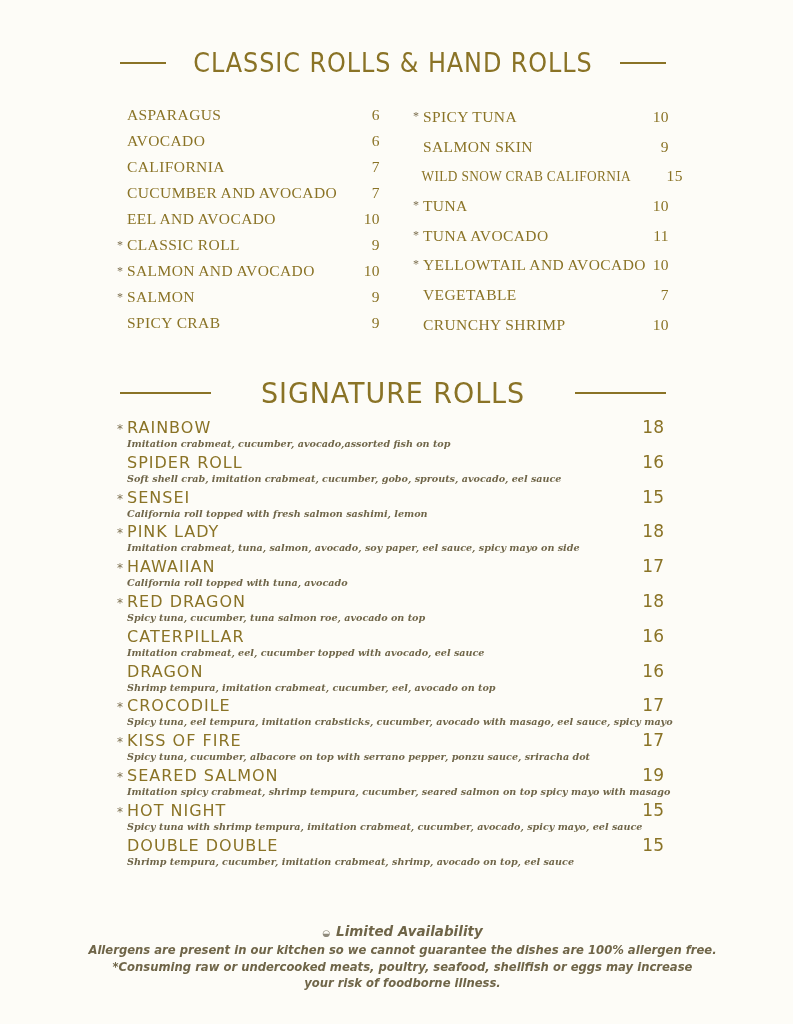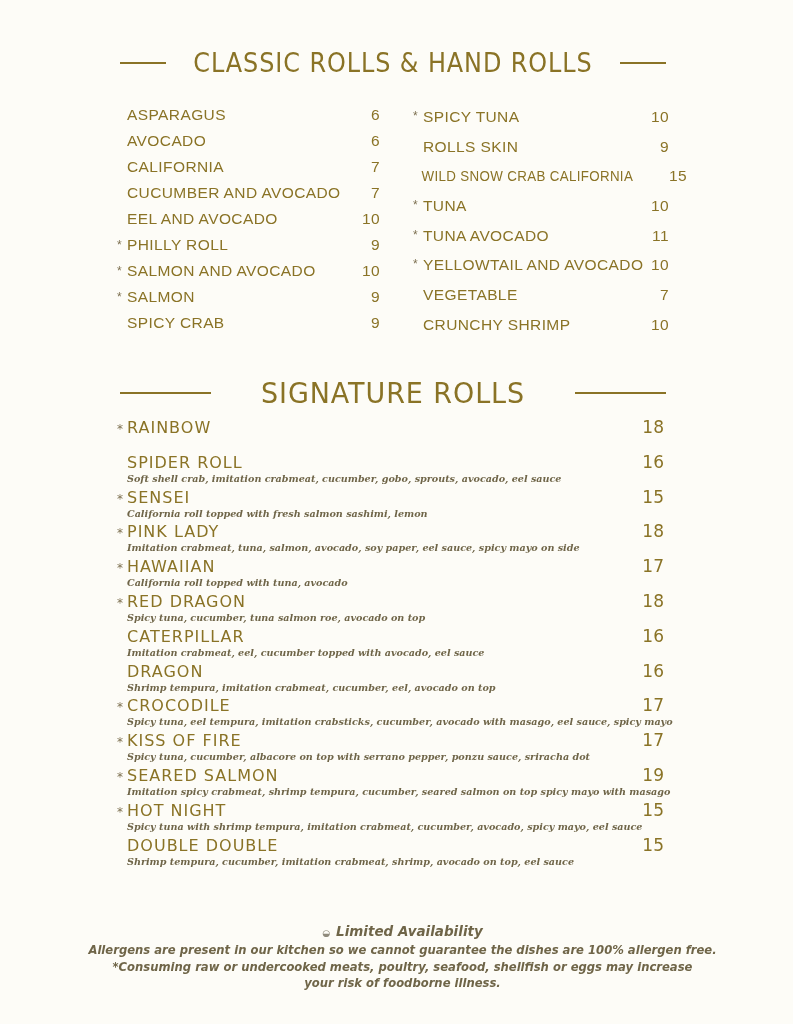--- a/index.html
+++ b/index.html
@@ -27,21 +27,21 @@
   #h1 { top: 48px; }
   #h1 .title { font-size: 26px; transform: scaleX(0.92); }
   #h2 { top: 376px; gap: 26px; }
   #h2 .title { font-size: 29px; transform: scaleX(0.93); padding: 0 14px; }
 
   .classic-col { position: absolute; top: 102px; }
   #col-left { left: 117px; width: 263px; }
   #col-right { left: 413px; width: 256px; }
   .classic-item {
     display: flex; justify-content: space-between; align-items: flex-end;
-    font-family: Liberation Sans, sans-serif;
+    font-family: Liberation Serif, serif;
     font-size: 15.5px; letter-spacing: 0.4px;
     white-space: nowrap;
   }
   #col-left .classic-item { height: 26px; line-height: 26px; }
   #col-right .classic-item { height: 29.7px; line-height: 29.7px; }
   .classic-item .name { display: flex; transform-origin: left; }
   .star { display: inline-block; width: 10px; font-size: 12px; color: #7d7050; }
   .classic-item .price { text-align: right; }
   #col-right .classic-item:nth-child(3) .name { transform: scaleX(0.86); }
 
@@ -111,21 +111,21 @@
   <div class="classic-item">
       <span class="name">
         <span class="star"></span>
         <span>EEL AND AVOCADO</span>
       </span>
       <span class="price">10</span>
     </div>
   <div class="classic-item">
       <span class="name">
         <span class="star">*</span>
-        <span>PHILLY ROLL</span>
+        <span>CLASSIC ROLL</span>
       </span>
       <span class="price">9</span>
     </div>
   <div class="classic-item">
       <span class="name">
         <span class="star">*</span>
         <span>SALMON AND AVOCADO</span>
       </span>
       <span class="price">10</span>
     </div>
@@ -149,21 +149,21 @@
   <div class="classic-item">
       <span class="name">
         <span class="star">*</span>
         <span>SPICY TUNA</span>
       </span>
       <span class="price">10</span>
     </div>
   <div class="classic-item">
       <span class="name">
         <span class="star"></span>
-        <span>ROLLS SKIN</span>
+        <span>SALMON SKIN</span>
       </span>
       <span class="price">9</span>
     </div>
   <div class="classic-item">
       <span class="name">
         <span class="star"></span>
         <span>WILD SNOW CRAB CALIFORNIA</span>
       </span>
       <span class="price">15</span>
     </div>
@@ -209,20 +209,21 @@
   <div class="title">SIGNATURE ROLLS</div>
   <div class="rule"></div>
 </div>
 
 <div id="signature-list">
   <div class="sig-item">
     <div class="sig-name-row">
         <span><span class="star">*</span><span>RAINBOW</span></span>
         <span class="price">18</span>
       </div>
+    <div class="sig-desc">Imitation crabmeat, cucumber, avocado,assorted fish on top</div>
   </div>
   <div class="sig-item">
     <div class="sig-name-row">
         <span><span class="star"></span><span>SPIDER ROLL</span></span>
         <span class="price">16</span>
       </div>
     <div class="sig-desc">Soft shell crab, imitation crabmeat, cucumber, gobo, sprouts, avocado, eel sauce</div>
   </div>
   <div class="sig-item">
     <div class="sig-name-row">

